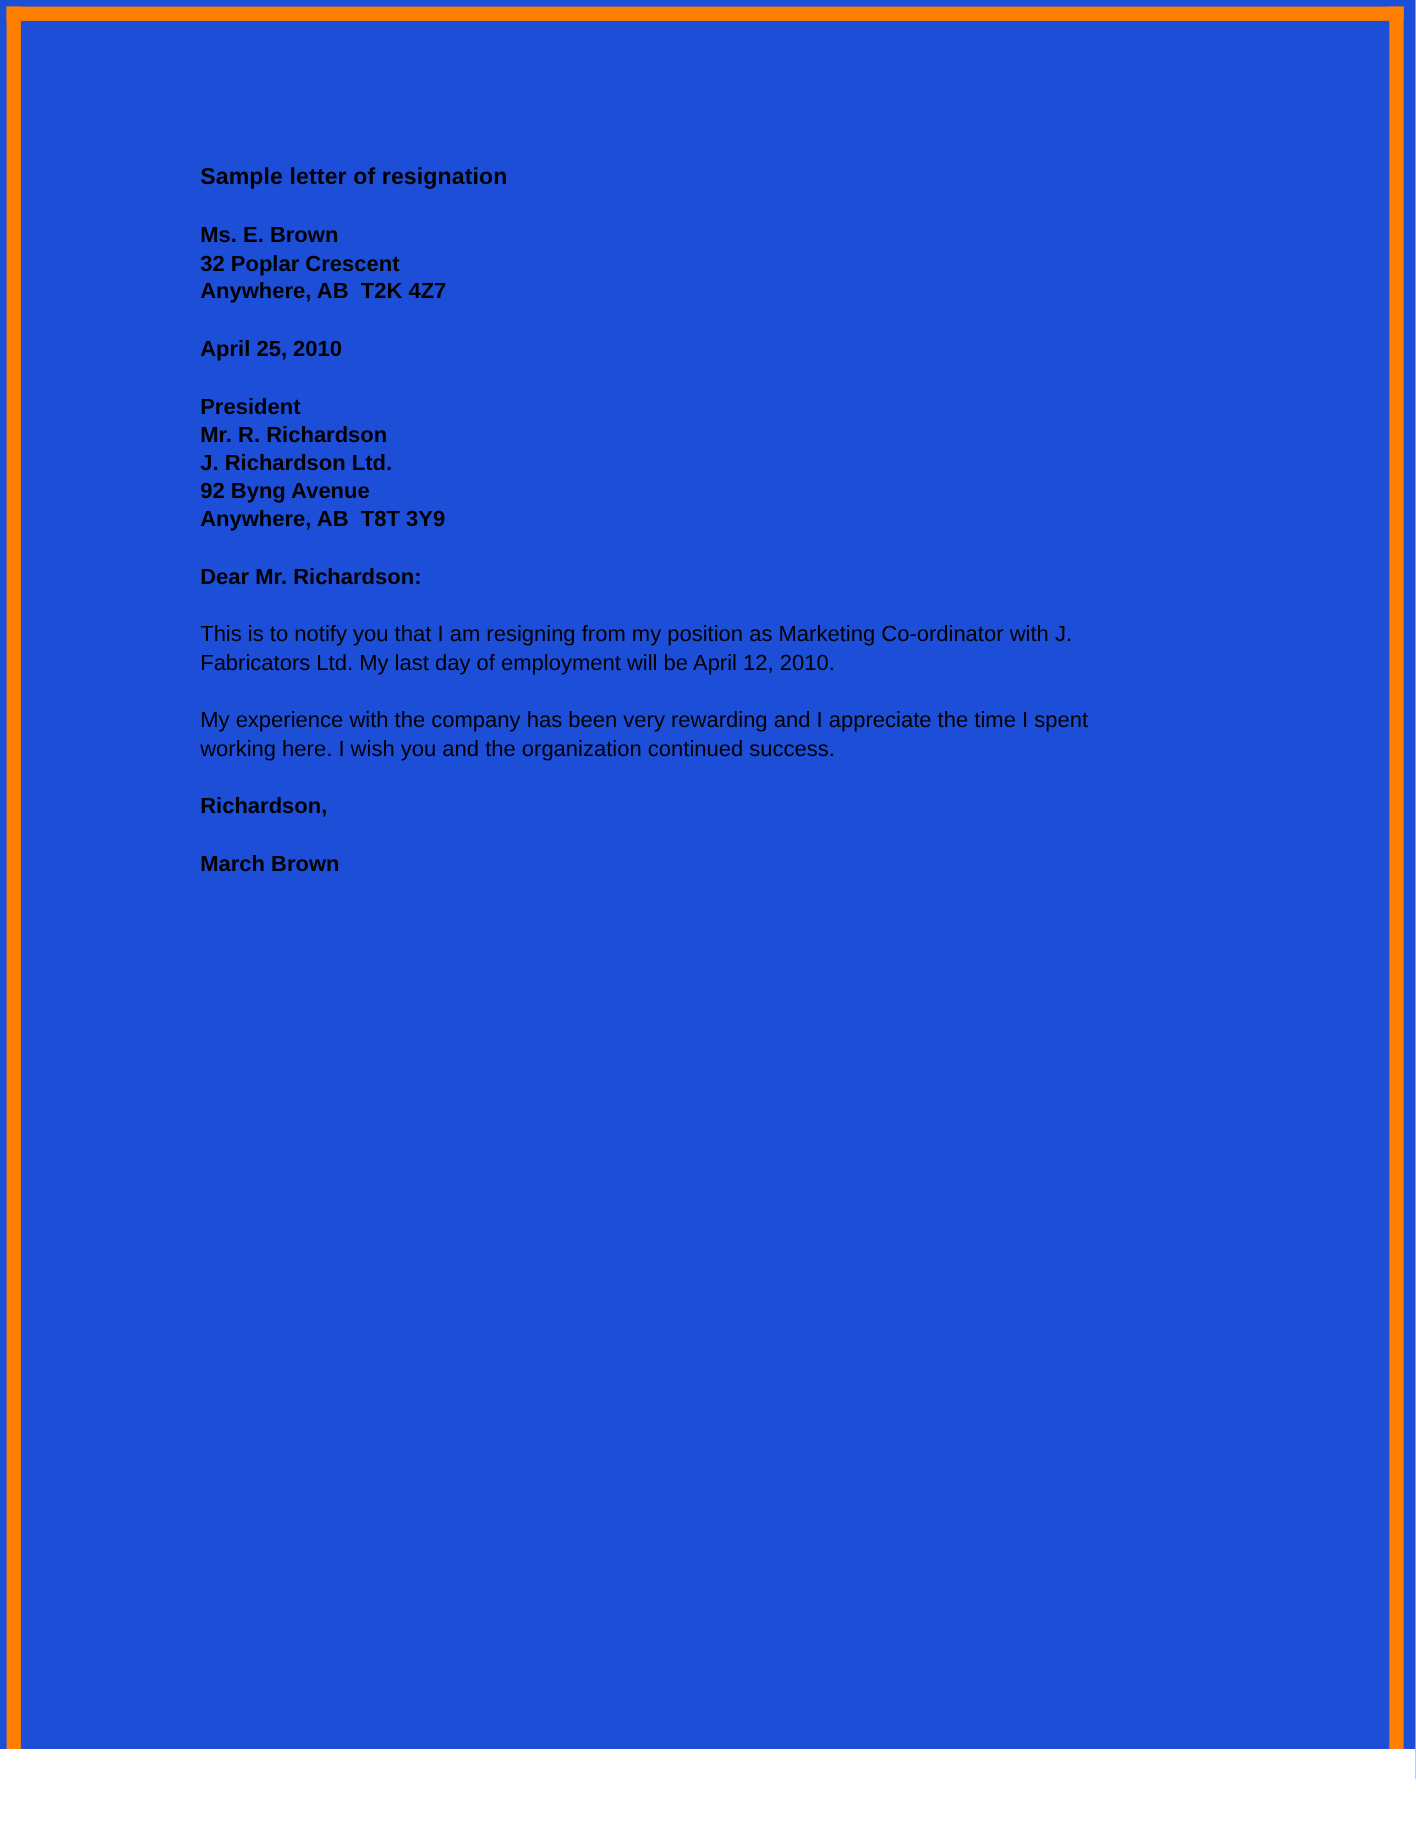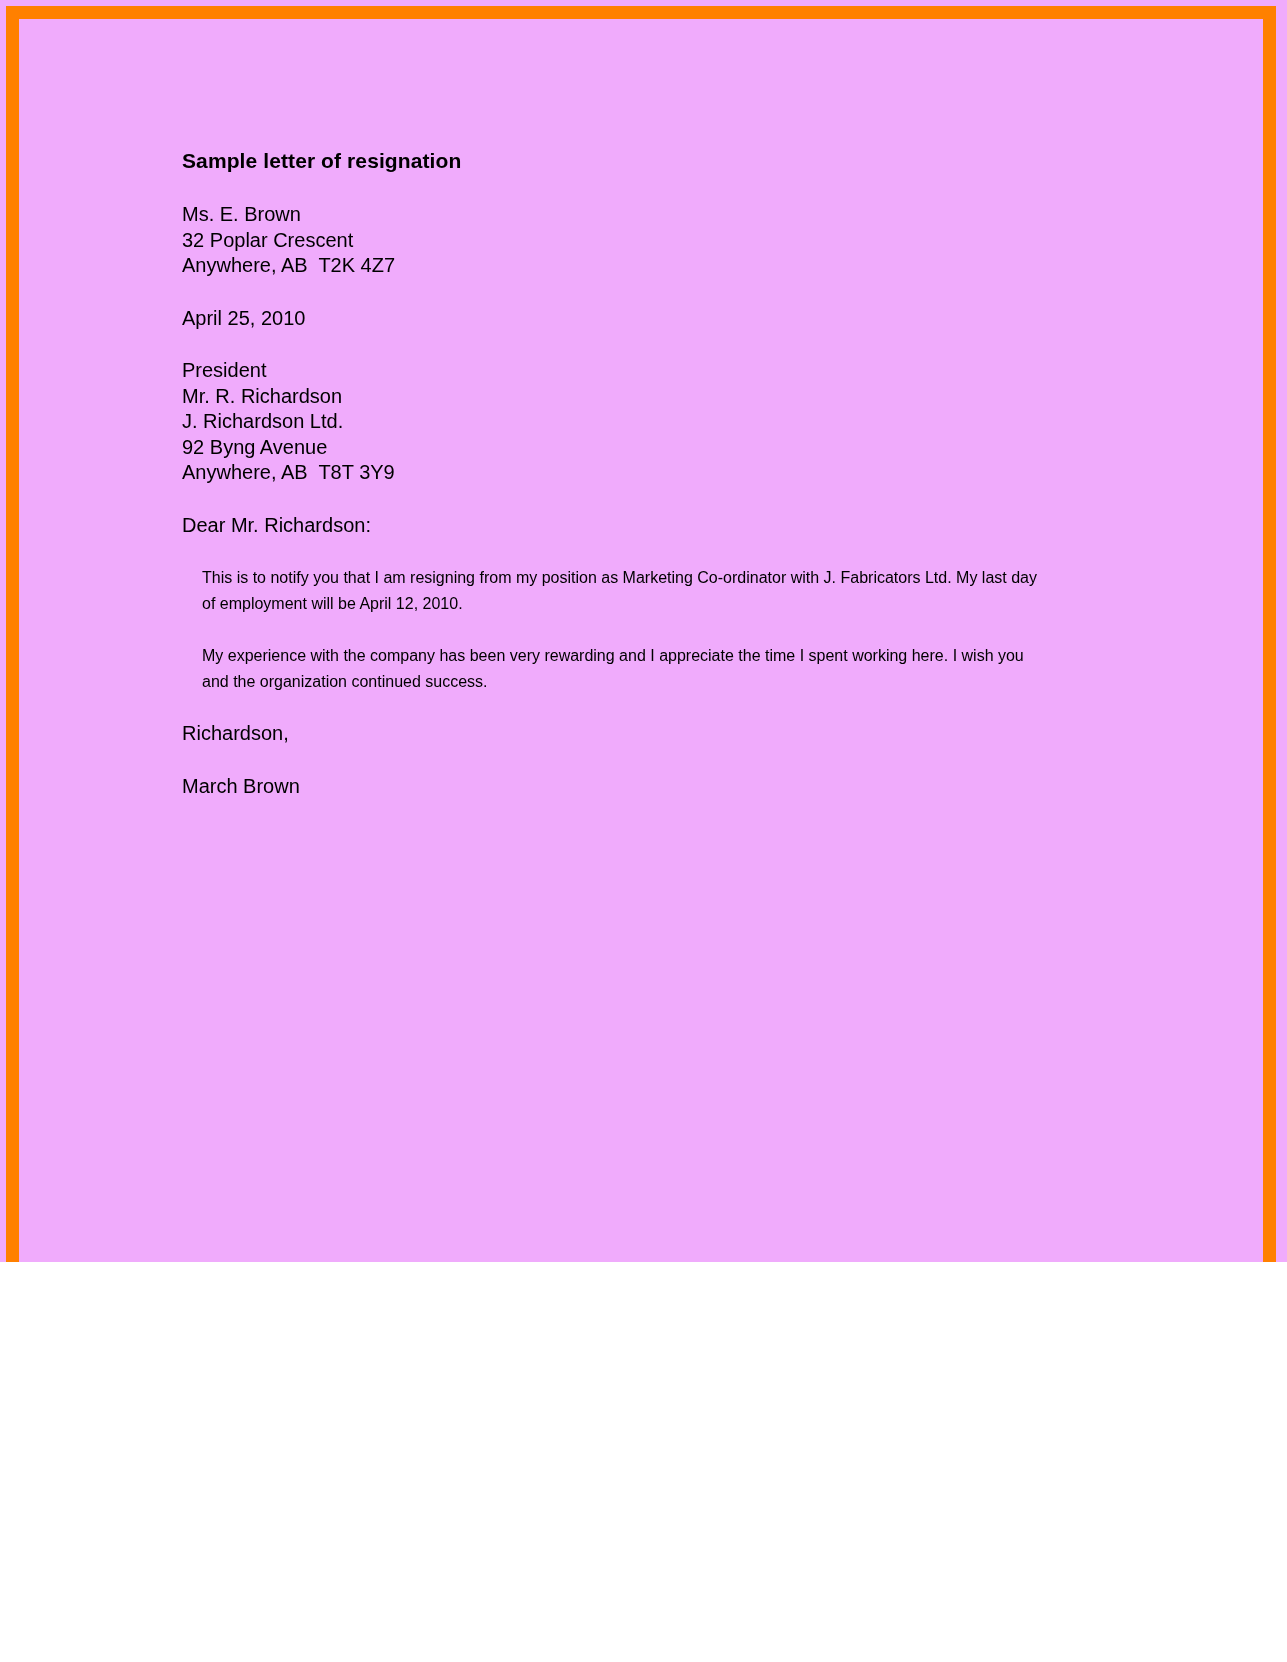--- a/index.html
+++ b/index.html
@@ -6,22 +6,22 @@
     margin: 0;
     padding: 0;
     background: #ffffff;
   }
   body {
     font-family: "Liberation Sans", sans-serif;
   }
   .page {
     position: relative;
     width: 1287px;
-    height: 1262px;
-    background: #f0abfc;
+    height: 1590px;
+    background: #1d4ed8;
     overflow: hidden;
     box-sizing: border-box;
   }
   
   .frame-bar {
     position: absolute;
     background: #ff8000;
   }
   .frame-top    { left: 6px;  top: 6px;    width: 1270px; height: 13px; }
   .frame-left   { left: 6px;  top: 6px;    width: 13px;   height: 1637px; }
@@ -46,26 +46,26 @@
     font-size: 20px;
     color: #000000;
     line-height: 25.5px;
     margin: 0 0 27px 0;
   }
   .block.para {
     margin-bottom: 27px;
   }
   .line {
     white-space: pre;
+    font-weight: bold;
   }
   .para-text {
-    font-size: 16px;
+    font-size: 20px;
     line-height: 25.5px;
     color: #000000;
-    margin-left: 20px;
   }
 </style>
 </head>
 <body>
 
 <div class="page">
 
   <div class="frame-bar frame-top"></div>
   <div class="frame-bar frame-left"></div>
   <div class="frame-bar frame-right"></div>

